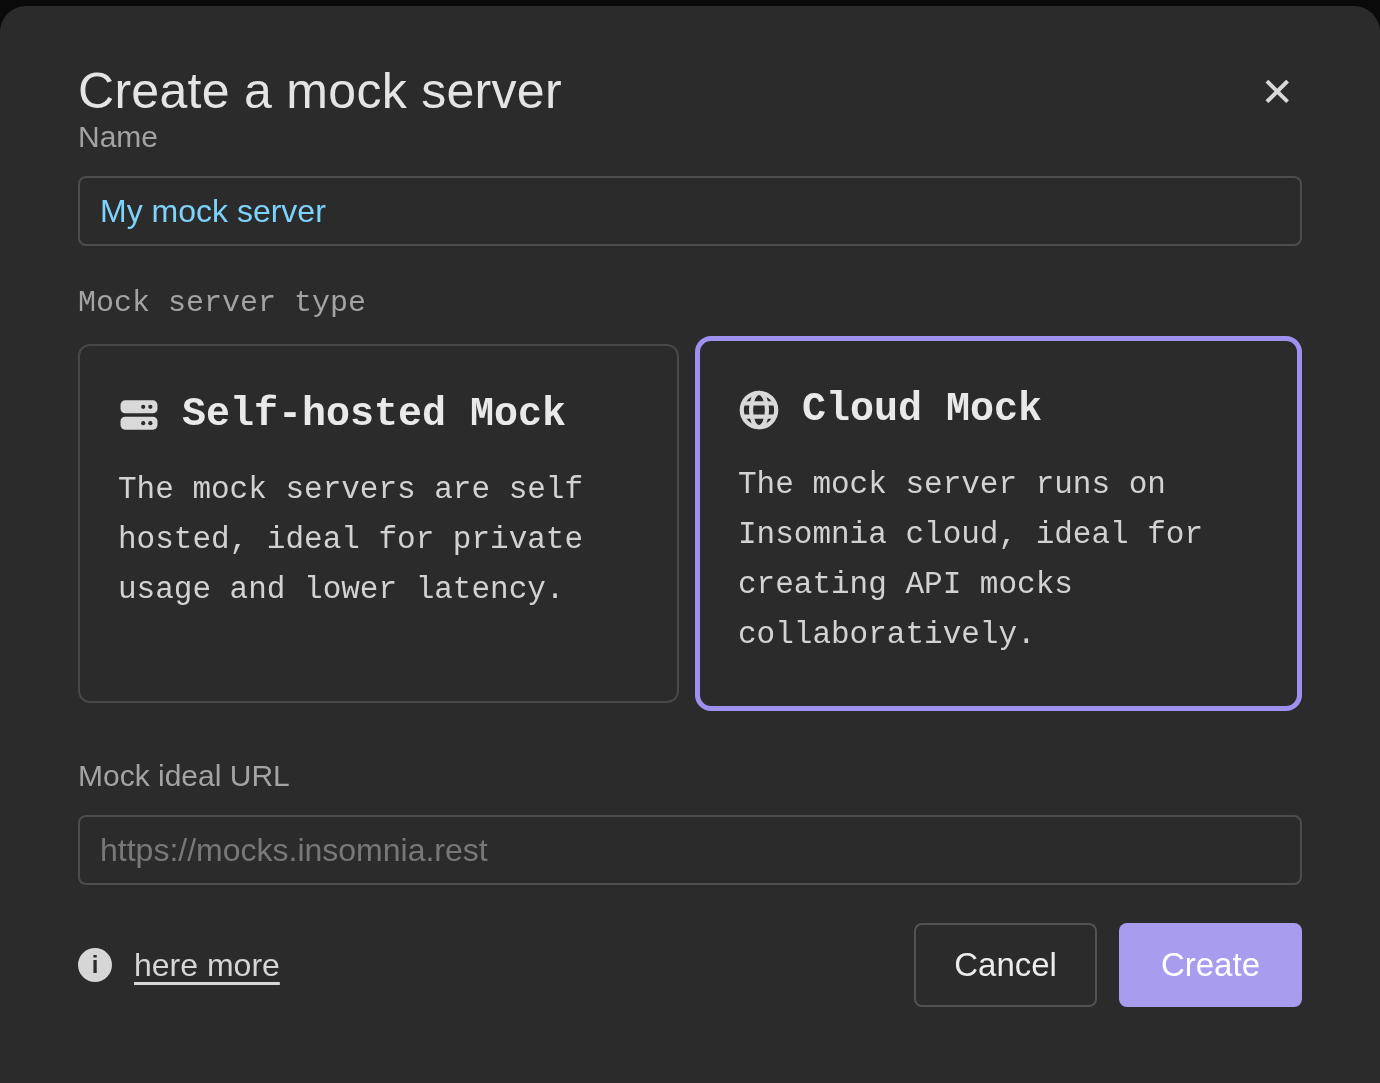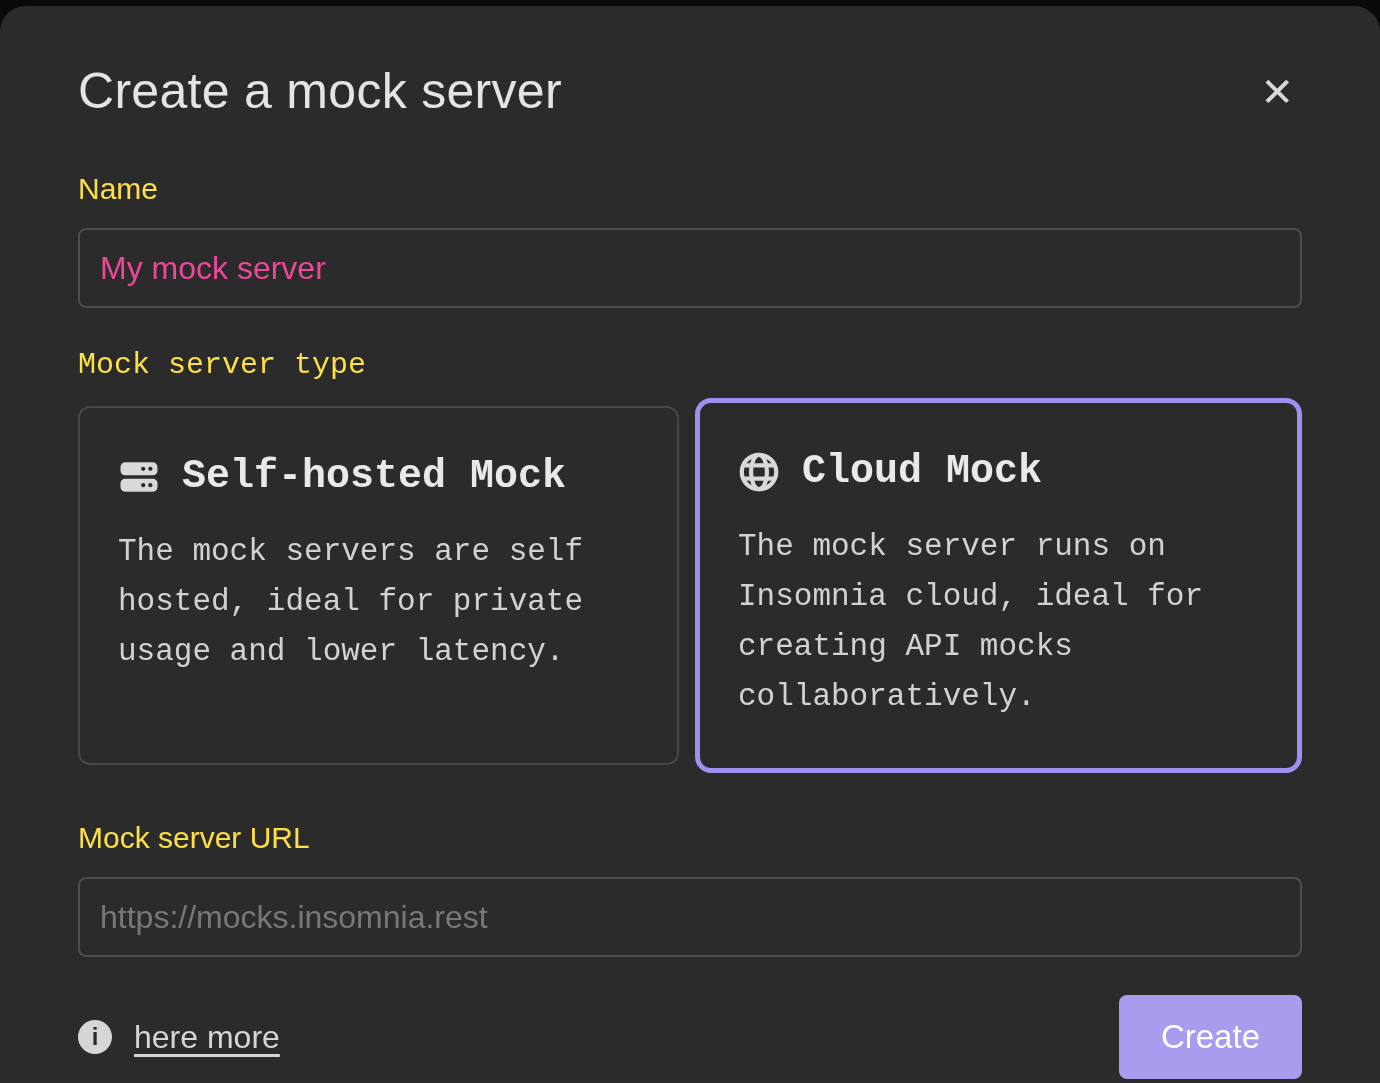--- a/index.html
+++ b/index.html
@@ -13,53 +13,52 @@
     top: 6px; left: 0;
     width: 1380px; height: 1077px;
     background: #2b2b2b;
     border-radius: 26px 26px 0 0;
     padding: 56px 78px 0 78px;
   }
   .modal-header {
     display: flex;
     justify-content: space-between;
     align-items: flex-start;
-    margin-bottom: 52px;
   }
   .modal-title {
     font-size: 50px;
     font-weight: 500;
     color: #e4e4e4;
     letter-spacing: 0.3px;
   }
   .close-btn {
     background: none;
     border: none;
     color: #d9d9d9;
     font-size: 40px;
     line-height: 1;
     font-weight: 400;
     cursor: pointer;
     padding: 10px 8px 6px 8px;
   }
   .field-label {
     display: block;
     font-size: 30px;
-    color: #fde047;
+    color: #a3a3a3;
     margin-bottom: 22px;
   }
   .text-input {
     width: 100%;
-    height: 80px;
+    height: 70px;
     background: transparent;
     border: 2px solid #4d4d4d;
     border-radius: 8px;
     padding: 0 20px;
     font-size: 32px;
-    color: #ec4899;
+    color: #7dd3fc;
     font-family: "Liberation Sans", sans-serif;
     outline: none;
   }
   .text-input::placeholder { color: #787878; }
   .name-section { margin-bottom: 40px; }
   .type-section { margin-bottom: 0; font-family: Liberation Mono, monospace; }
   .type-label { margin-bottom: 16px; }
   .type-row {
     display: flex;
     gap: 16px;
@@ -194,25 +193,26 @@
           </svg>
           <span class="card-title">Cloud Mock</span>
         </div>
         <div class="card-desc">The mock server runs on Insomnia cloud, ideal for creating API mocks collaboratively.</div>
       </div>
 
     </div>
   </div>
 
   <div class="url-section">
-    <label class="field-label">Mock server URL</label>
+    <label class="field-label">Mock ideal URL</label>
     <input class="text-input" type="text" placeholder="https://mocks.insomnia.rest" style="">
   </div>
 
   <div class="modal-footer">
     <div class="note">
       <span class="info-circle">i</span>
       <span class="note-link">here more</span>
     </div>
+    <button class="btn btn-cancel">Cancel</button>
     <button class="btn btn-create">Create</button>
   </div>
 
 </div>
 
 </body></html>

